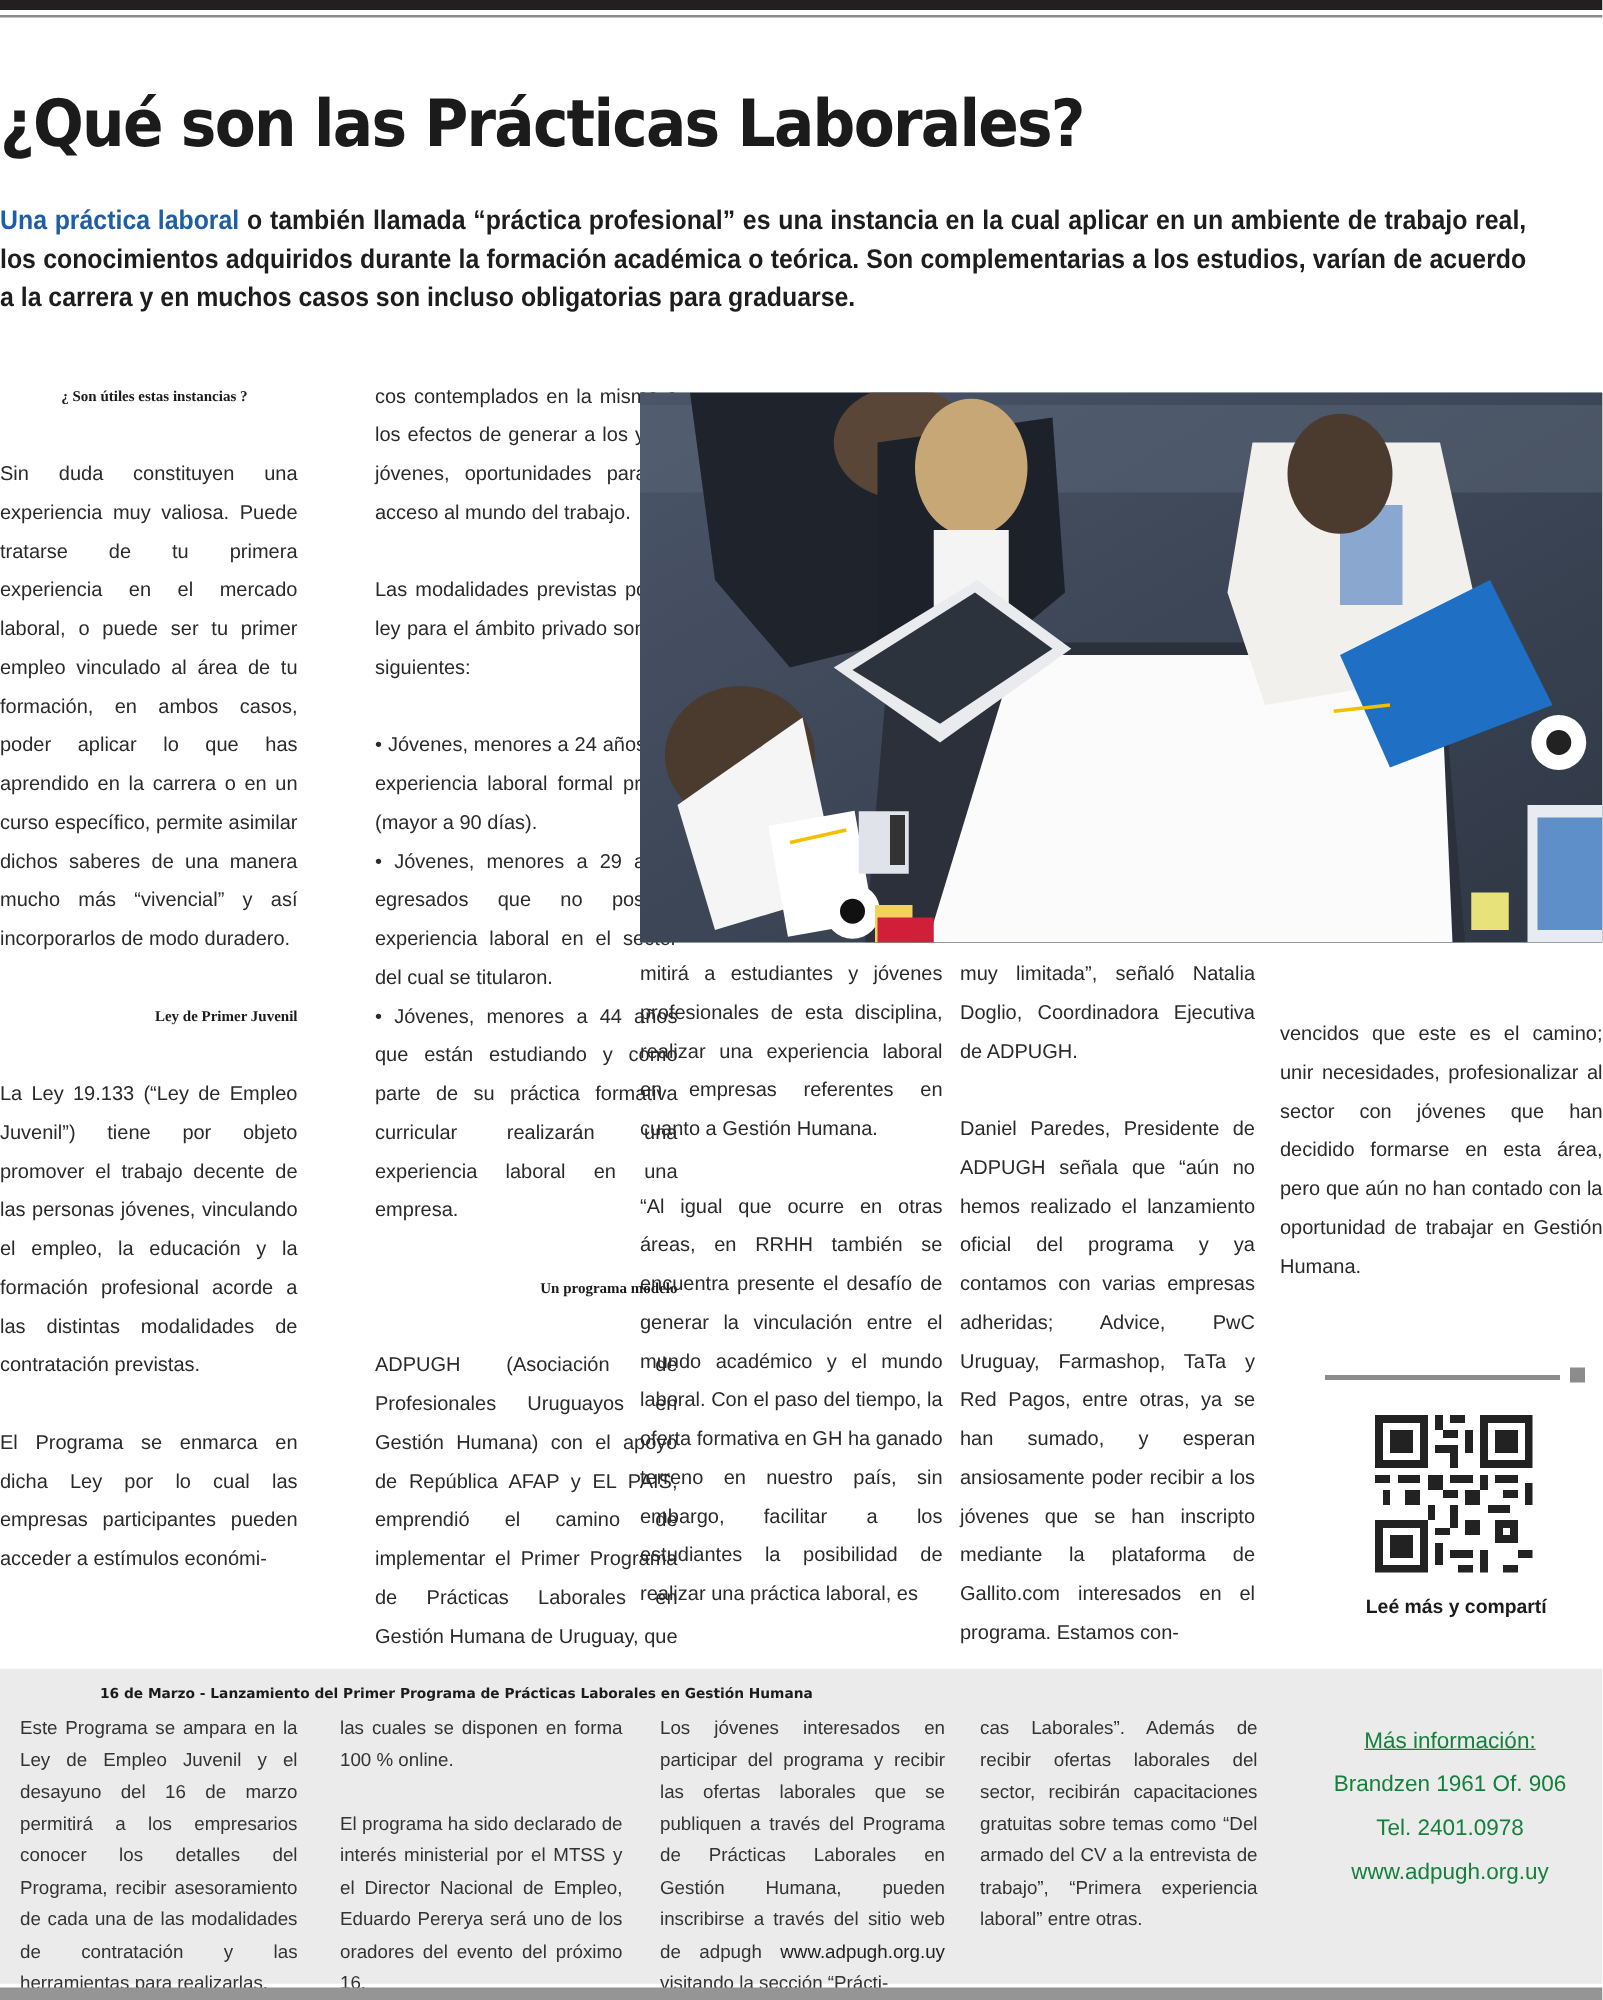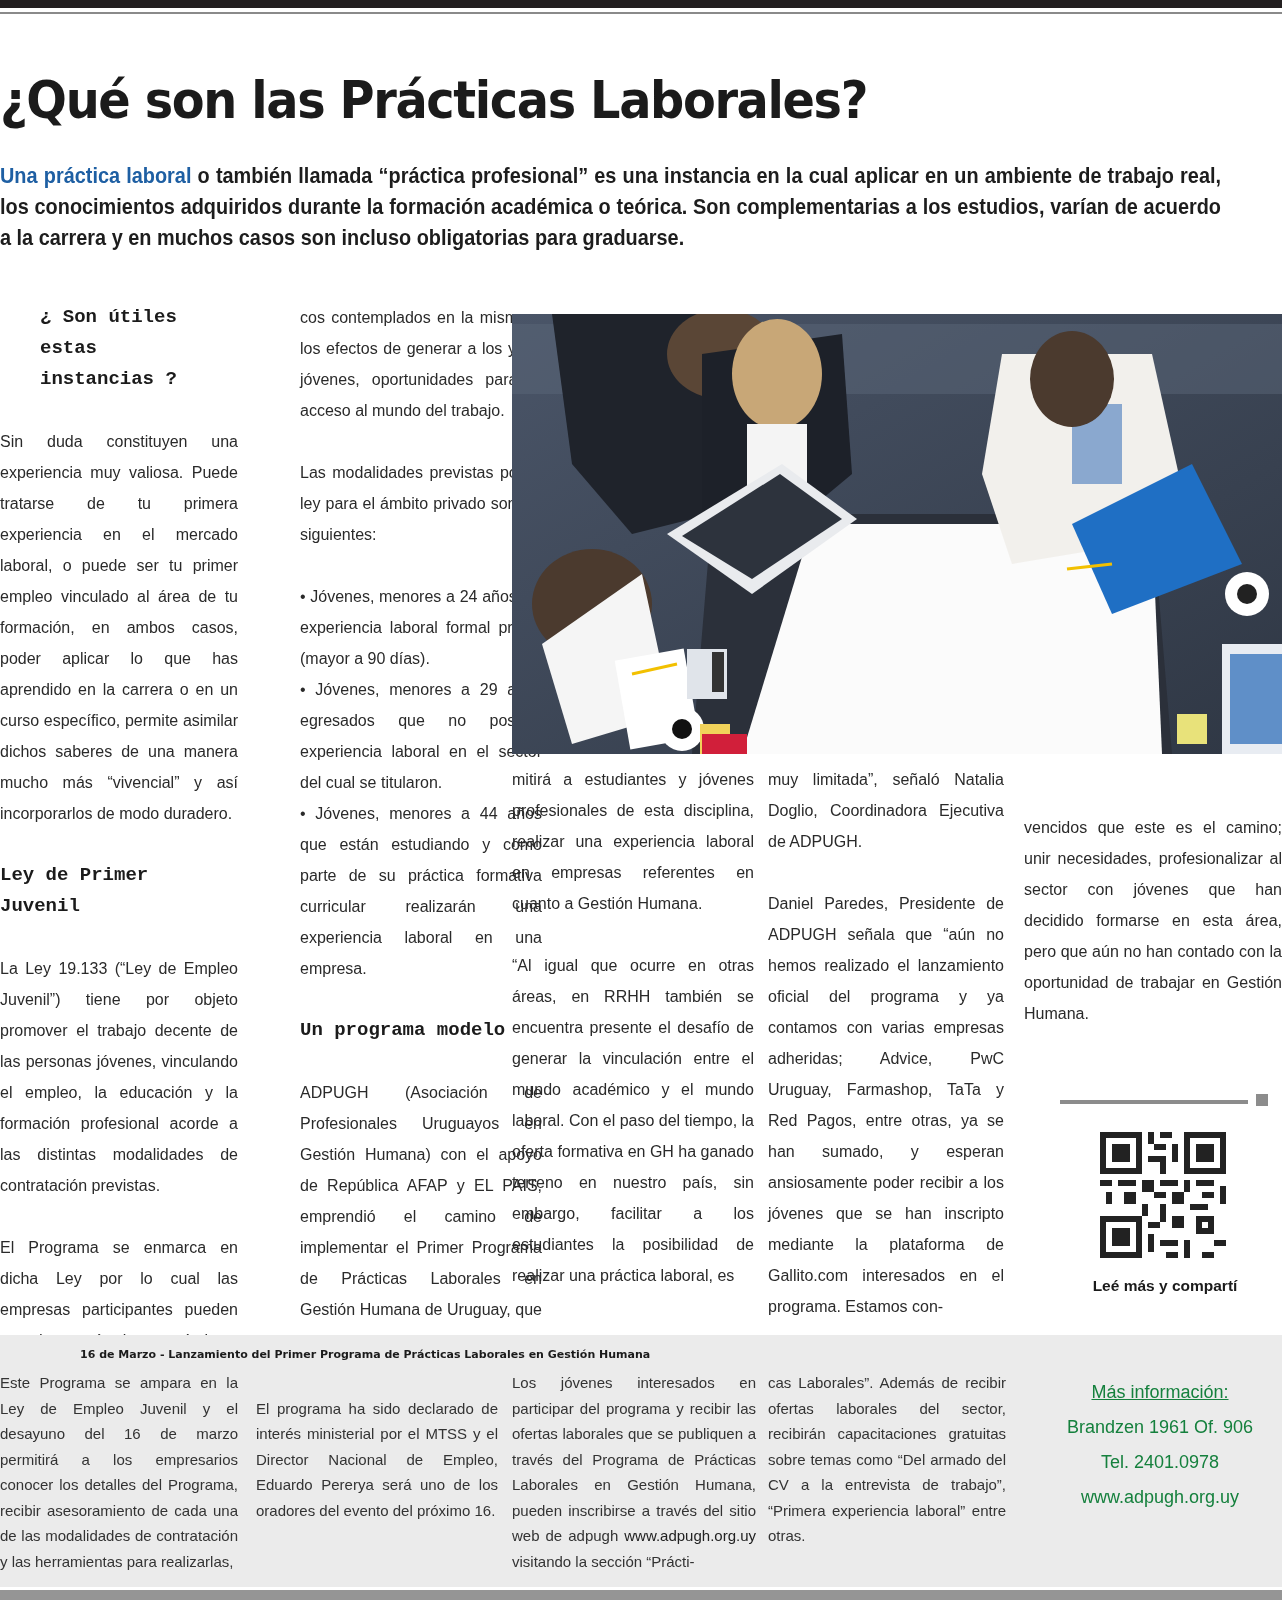--- a/index.html
+++ b/index.html
@@ -21,22 +21,22 @@
     font-family: "Liberation Sans", sans-serif; font-weight: bold; font-size: 21.5px;
     line-height: 31px; color: #1d1d1d;
     transform: scaleX(0.925); transform-origin: left; text-align: justify;
   }
   .lead .accent { color: #1e5fa3; }
 
   .col { position: absolute; font-family: "Liberation Sans", sans-serif; font-size: 16px; color: #2a2a2a; line-height: 31px; }
   .col p { text-align: justify; text-align-last: left; }
   .col .gap { height: 31px; }
   .subhead {
-    font-family: Liberation Mono, monospace; font-weight: bold; font-size: 19px; color: #1b1b1b;
-    text-align: left; line-height: 31px;
+    font-family: Liberation Serif, serif; font-weight: bold; font-size: 12px; color: #1b1b1b;
+    text-align: right; line-height: 31px;
   }
 
   .c1 { left: 0; top: 302px; width: 238px; }
   .c2 { left: 256px; top: 302px; width: 242px; margin-left: 44px; }
   .c3 { left: 512px; top: 764px; width: 242px; }
   .c4 { left: 768px; top: 764px; width: 236px; }
   .c5 { left: 1024px; top: 764px; width: 258px; margin-top: 48px; }
 
   .photo {
     position: absolute; left: 512px; top: 314px; width: 770px; height: 440px;
@@ -51,21 +51,21 @@
     font-family: "Liberation Sans", sans-serif; font-weight: bold; font-size: 15.5px; color: #1b1b1b;
   }
 
   .box { position: absolute; left: 0; top: 1335px; width: 1282px; height: 252px; background: #ebebeb; }
   .box-title {
     position: absolute; left: 80px; top: 1343px; width: 1000px;
     font-family: "DejaVu Sans", sans-serif; font-weight: bold; font-size: 11px; color: #1b1b1b;
     line-height: 24px; white-space: nowrap;
   }
   .bcol { position: absolute; top: 1370px; font-family: "Liberation Sans", sans-serif; font-size: 15px; color: #333; line-height: 25.5px; }
-  .bcol p { text-align: justify; text-align-last: left; }
+  .bcol p { text-align: justify; text-align-last: left; padding-left: 16px; }
   .bcol .gap { height: 25.5px; }
   .b1 { left: 0; width: 238px; }
   .b2 { left: 256px; width: 242px; }
   .b3 { left: 512px; width: 244px; }
   .b4 { left: 768px; width: 238px; }
 
   .info { position: absolute; left: 1040px; top: 1375px; width: 240px; text-align: center;
     font-family: "Liberation Sans", sans-serif; font-size: 18px; color: #15803d; line-height: 35px; }
   .info .title { text-decoration: underline; }
   .bottom-bar { position: absolute; left: 0; top: 1590px; width: 1282px; height: 10px; background: #959595; }
@@ -221,20 +221,21 @@
 </div>
 <div class="qr-caption">Leé más y compartí</div>
 
 <div class="box"></div>
 <div class="box-title">16 de Marzo - Lanzamiento del Primer Programa de Prácticas Laborales en Gestión Humana</div>
 
 <div class="bcol b1">
   <p>Este Programa se ampara en la Ley de Empleo Juvenil y el desayuno del 16 de marzo permitirá a los empresarios conocer los detalles del Programa, recibir asesoramiento de cada una de las modalidades de contratación y las herramientas para realizarlas,</p>
 </div>
 <div class="bcol b2">
+  <p>las cuales se disponen en forma 100 % online.</p>
   <div class="gap"></div>
   <p>El programa ha sido declarado de interés ministerial por el MTSS y el Director Nacional de Empleo, Eduardo Pererya será uno de los oradores del evento del próximo 16.</p>
 </div>
 <div class="bcol b3">
   <p><span>Los jóvenes interesados en participar del programa y recibir las ofertas laborales que se publiquen a través del Programa de Prácticas Laborales en Gestión Humana, pueden inscribirse a través del sitio web de adpugh </span><span style="color:#222;">www.adpugh.org.uy</span><span> visitando la sección “Prácti-</span></p>
 </div>
 <div class="bcol b4">
   <p>cas Laborales”. Además de recibir ofertas laborales del sector, recibirán capacitaciones gratuitas sobre temas como “Del armado del CV a la entrevista de trabajo”, “Primera experiencia laboral” entre otras.</p>
 </div>
 

